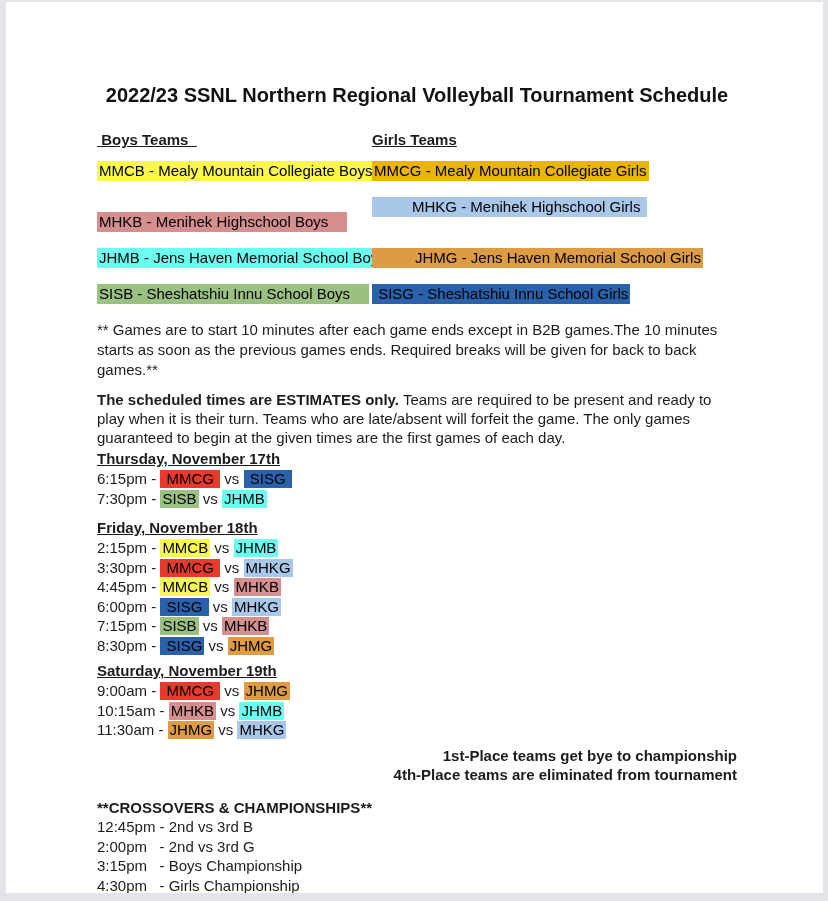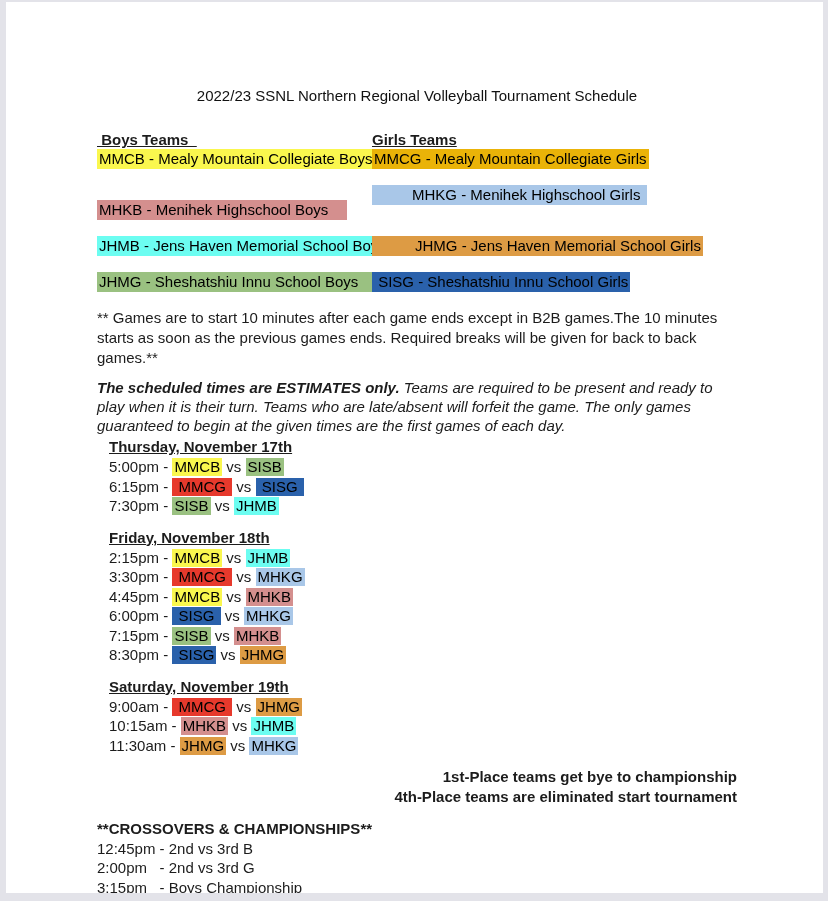--- a/index.html
+++ b/index.html
@@ -22,52 +22,52 @@
     height: 891px;
     background: #ffffff;
     overflow: hidden;
   }
   .content {
     padding: 84px 86px 0 91px;
     font-size: 15px;
     color: #1c1c1c;
   }
   .title {
-    font-size: 15px;
-    font-weight: normal;
+    font-size: 20px;
+    font-weight: bold;
     text-align: center;
     color: #111111;
     margin: 0 0 25px 0;
     line-height: 19px;
   }
-  .legend-head-row { display: flex; }
+  .legend-head-row { display: flex; margin-bottom: 12px; }
   .legend-col-left { width: 275px; flex: 0 0 275px; }
   .col-header {
     font-weight: bold;
     text-decoration: underline;
     white-space: pre;
     line-height: 19px;
   }
   .legend-row { display: flex; margin-bottom: 16px; }
   .chip {
     white-space: pre;
     color: #000000;
     padding: 1px 2px;
     line-height: 18px;
     display: inline-block;
   }
   .note {
     margin: 10px 0 0 0;
     line-height: 20px;
     max-width: 648px;
   }
-  .note.second { line-height: 19px; font-style: italic; }
+  .note.second { line-height: 19px; }
   .note b { font-weight: bold; }
   .schedule { margin-top: 2px; }
-  .day { margin: 12px; }
+  .day { margin: 0; }
   .day.d0 { margin-top: 2px; }
   .day.d1 { margin-top: 10px; }
   .day.d2 { margin-top: 6px; }
   .day-header {
     font-weight: bold;
     text-decoration: underline;
     line-height: 20px;
   }
   .game { line-height: 19.5px; white-space: pre; }
   .game .chip { line-height: 16px; padding: 1px 2px; }
@@ -105,33 +105,32 @@
           </div>
           <div class="legend-row">
             <div class="legend-col-left"><span class="chip" style="background: rgb(212, 143, 142); margin-top: 15px;">MHKB - Menihek Highschool Boys    </span></div>
             <div><span class="chip" style="background: rgb(169, 199, 232); padding-left: 40px;">MHKG - Menihek Highschool Girls </span></div>
           </div>
           <div class="legend-row">
             <div class="legend-col-left"><span class="chip" style="background: rgb(108, 253, 241);">JHMB - Jens Haven Memorial School Boys</span></div>
             <div><span class="chip" style="background: rgb(221, 155, 68); padding-left: 43px;">JHMG - Jens Haven Memorial School Girls</span></div>
           </div>
           <div class="legend-row">
-            <div class="legend-col-left"><span class="chip" style="background: rgb(154, 193, 129);">JHMG - Sheshatshiu Innu School Boys    </span></div>
+            <div class="legend-col-left"><span class="chip" style="background: rgb(154, 193, 129);">SISB - Sheshatshiu Innu School Boys    </span></div>
             <div><span class="chip" style="background: rgb(42, 97, 171);"> SISG - Sheshatshiu Innu School Girls</span></div>
           </div>
         </div>
 
       <p class="note">** Games are to start 10 minutes after each game ends except in B2B games.The 10 minutes starts as soon as the previous games ends. Required breaks will be given for back to back games.**</p>
 
       <p class="note second"><b>The scheduled times are ESTIMATES only.</b><span> Teams are required to be present and ready to play when it is their turn. Teams who are late/absent will forfeit the game. The only games guaranteed to begin at the given times are the first games of each day.</span></p>
 
       <div id="schedule" class="schedule">
           <div class="day d0">
             <div class="day-header">Thursday, November 17th</div>
-            <div class="game"><span class="game-time">5:00pm - </span><span class="chip" style="background: rgb(250, 247, 78);">MMCB</span><span class="vs"> vs </span><span class="chip" style="background: rgb(154, 193, 129);">SISB</span></div>
             <div class="game"><span class="game-time">6:15pm - </span><span class="chip" style="background: rgb(231, 57, 44);"> MMCG </span><span class="vs"> vs </span><span class="chip" style="background: rgb(42, 97, 171);"> SISG </span></div>
             <div class="game"><span class="game-time">7:30pm - </span><span class="chip" style="background: rgb(154, 193, 129);">SISB</span><span class="vs"> vs </span><span class="chip" style="background: rgb(108, 253, 241);">JHMB</span></div>
           </div>
           <div class="day d1">
             <div class="day-header">Friday, November 18th</div>
             <div class="game"><span class="game-time">2:15pm - </span><span class="chip" style="background: rgb(250, 247, 78);">MMCB</span><span class="vs"> vs </span><span class="chip" style="background: rgb(108, 253, 241);">JHMB</span></div>
             <div class="game"><span class="game-time">3:30pm - </span><span class="chip" style="background: rgb(231, 57, 44);"> MMCG </span><span class="vs"> vs </span><span class="chip" style="background: rgb(169, 199, 232);">MHKG</span></div>
             <div class="game"><span class="game-time">4:45pm - </span><span class="chip" style="background: rgb(250, 247, 78);">MMCB</span><span class="vs"> vs </span><span class="chip" style="background: rgb(212, 143, 142);">MHKB</span></div>
             <div class="game"><span class="game-time">6:00pm - </span><span class="chip" style="background: rgb(42, 97, 171);"> SISG </span><span class="vs"> vs </span><span class="chip" style="background: rgb(169, 199, 232);">MHKG</span></div>
             <div class="game"><span class="game-time">7:15pm - </span><span class="chip" style="background: rgb(154, 193, 129);">SISB</span><span class="vs"> vs </span><span class="chip" style="background: rgb(212, 143, 142);">MHKB</span></div>
@@ -140,21 +139,21 @@
           <div class="day d2">
             <div class="day-header">Saturday, November 19th</div>
             <div class="game"><span class="game-time">9:00am - </span><span class="chip" style="background: rgb(231, 57, 44);"> MMCG </span><span class="vs"> vs </span><span class="chip" style="background: rgb(221, 155, 68);">JHMG</span></div>
             <div class="game"><span class="game-time">10:15am - </span><span class="chip" style="background: rgb(212, 143, 142);">MHKB</span><span class="vs"> vs </span><span class="chip" style="background: rgb(108, 253, 241);">JHMB</span></div>
             <div class="game"><span class="game-time">11:30am - </span><span class="chip" style="background: rgb(221, 155, 68);">JHMG</span><span class="vs"> vs </span><span class="chip" style="background: rgb(169, 199, 232);">MHKG</span></div>
           </div>
         </div>
 
       <div class="footer-places">
         <div class="bold-line">1st-Place teams get bye to championship</div>
-        <div class="bold-line">4th-Place teams are eliminated start tournament</div>
+        <div class="bold-line">4th-Place teams are eliminated from tournament</div>
       </div>
 
       <div class="crossovers-header">**CROSSOVERS &amp; CHAMPIONSHIPS**</div>
       <div id="crossovers">
           <div class="crossover-line">12:45pm - 2nd vs 3rd B</div>
           <div class="crossover-line">2:00pm   - 2nd vs 3rd G</div>
           <div class="crossover-line">3:15pm   - Boys Championship</div>
           <div class="crossover-line">4:30pm   - Girls Championship</div>
         </div>
 

